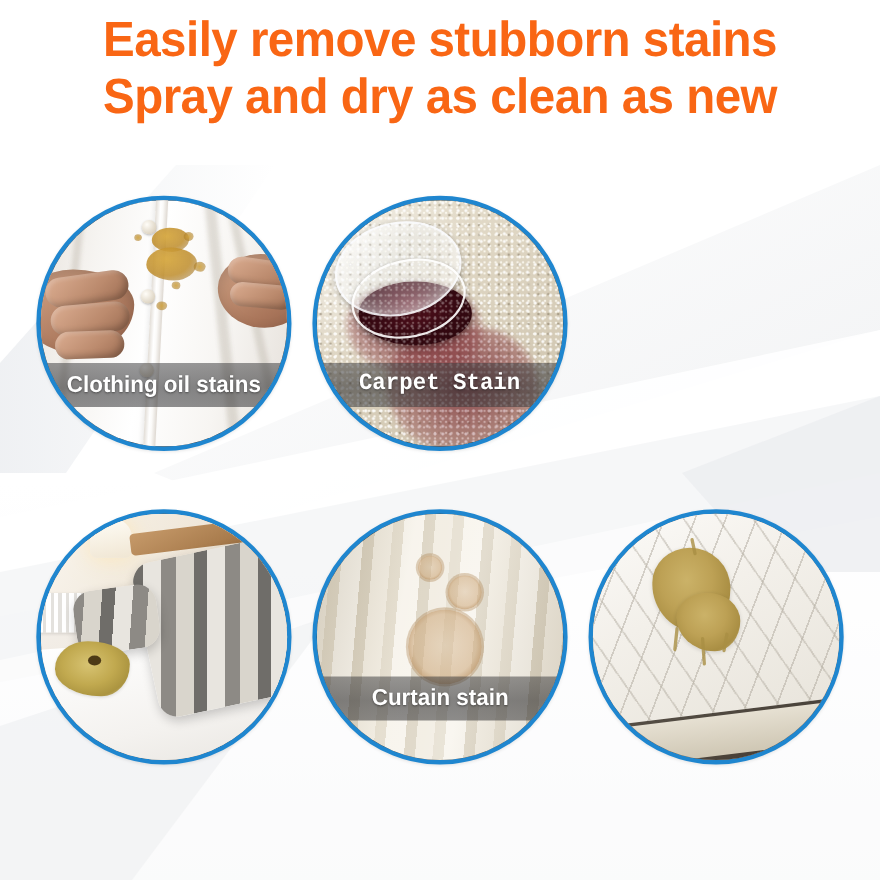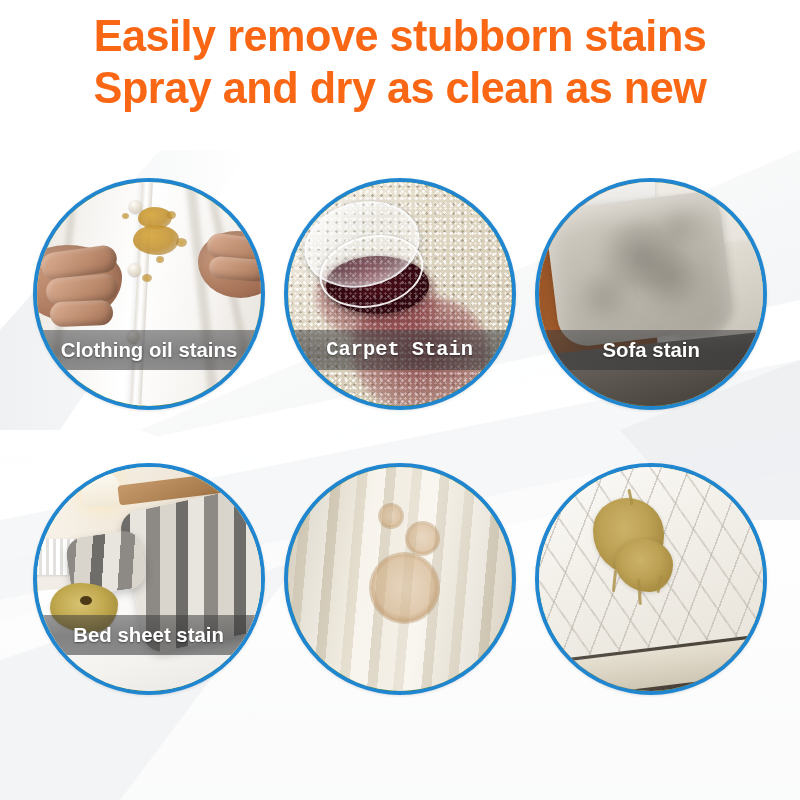--- a/index.html
+++ b/index.html
@@ -33,21 +33,21 @@
 
   
   .grid{position:absolute;left:0;top:0;width:800px;height:800px;z-index:5;}
   .cell{
     position:absolute;
     width:232px;height:232px;
     border-radius:50%;
     border:4px solid #1f86cf;
     overflow:hidden;
     box-sizing:border-box;
-    background:#4d7c0f;
+    background:#000000;
     box-shadow:0 1px 3px rgba(0,0,0,.10);
   }
   .cell .photo{position:absolute;inset:0;overflow:hidden;}
   .cap{
     position:absolute;left:0;right:0;bottom:36px;height:40px;
     background:linear-gradient(180deg,rgba(60,60,62,.52) 0%,rgba(52,52,54,.60) 55%,rgba(52,52,54,.55) 100%);
     display:flex;align-items:center;justify-content:center;
     z-index:4;
   }
   .cap span{
@@ -256,69 +256,52 @@
         <div class="wine-pool" style="left:17%;top:33%;width:46%;height:26%;"></div>
         <div class="glass" style="left:7%;top:9%;width:50%;height:36%;transform:rotate(-12deg);"></div>
         <div class="glass-rim" style="left:14%;top:24%;width:45%;height:30%;transform:rotate(-12deg);"></div>
         <div class="cp-tex" style="opacity:.35;"></div>
       </div>
       <div class="cap">
         <span>Carpet Stain</span>
       </div>
     </div>
 
-    <div class="cell" style="left:535px;top:178px;">
-      <div class="photo">
-        <div class="sf-bg"></div>
-        <div class="sf-floor"></div>
-        <div class="sf-wall" style="left:18%;top:-4%;width:34%;height:20%;"></div>
-        <div class="sf-back" style="left:62%;top:28%;width:46%;height:52%;"></div>
-        <div class="sf-cush" style="left:6%;top:8%;width:78%;height:62%;"></div>
-        <div class="sf-dirt" style="left:22%;top:18%;width:48%;height:30%;"></div>
-        <div class="sf-dirt" style="left:40%;top:30%;width:38%;height:26%;opacity:.8;"></div>
-        <div class="sf-dirt" style="left:14%;top:40%;width:30%;height:22%;opacity:.6;"></div>
-        <div class="sf-dirt" style="left:50%;top:12%;width:26%;height:18%;opacity:.5;"></div>
-        <div class="sf-floor2"></div>
-      </div>
-      <div class="cap">
-        <span>Sofa stain</span>
-      </div>
-    </div>
 
     <div class="cell" style="left:33px;top:463px;">
       <div class="photo">
         <div class="bd-bg"></div>
         <div class="bd-wall"></div>
         <div class="bd-lamp" style="left:20%;top:2%;width:17%;height:16%;"></div>
         <div class="bd-head" style="left:36%;top:4%;width:70%;height:9%;transform:rotate(-7deg);"></div>
         <div class="bd-head" style="left:44%;top:16%;width:64%;height:6%;transform:rotate(-7deg);opacity:.8;"></div>
         <div class="bd-rad" style="left:-4%;top:32%;width:26%;height:16%;"></div>
         <div class="bd-sheet"></div>
         <div class="pillow" style="left:42%;top:14%;width:66%;height:64%;">
             <div class="stripes"></div>
           </div>
         <div class="pillow" style="left:14%;top:30%;width:34%;height:26%;transform:rotate(-8deg);">
             <div class="stripes" style="background-size:auto;"></div>
           </div>
         <div class="bd-stain" style="left:6%;top:52%;width:30%;height:22%;">
           <div class="bd-stain-core"></div>
         </div>
       </div>
-      <div class="cap">
-        <span>Bed sheet stain</span>
-      </div>
     </div>
 
     <div class="cell" style="left:284px;top:463px;">
       <div class="photo">
         <div class="cu-bg"></div>
         <div class="cu-shade"></div>
         <div class="cu-stain" style="left:41%;top:17%;width:10%;height:10%;"></div>
         <div class="cu-stain" style="left:53%;top:25%;width:14%;height:14%;"></div>
         <div class="cu-stain" style="left:37%;top:39%;width:30%;height:30%;"></div>
+      </div>
+      <div class="cap">
+        <span>Curtain stain</span>
       </div>
     </div>
 
     <div class="cell" style="left:535px;top:463px;">
       <div class="photo">
         <div class="mt-bg"></div>
         <div class="mt-dark"></div>
         <div class="mt-top">
             <div class="mt-quilt"></div>
           </div>

